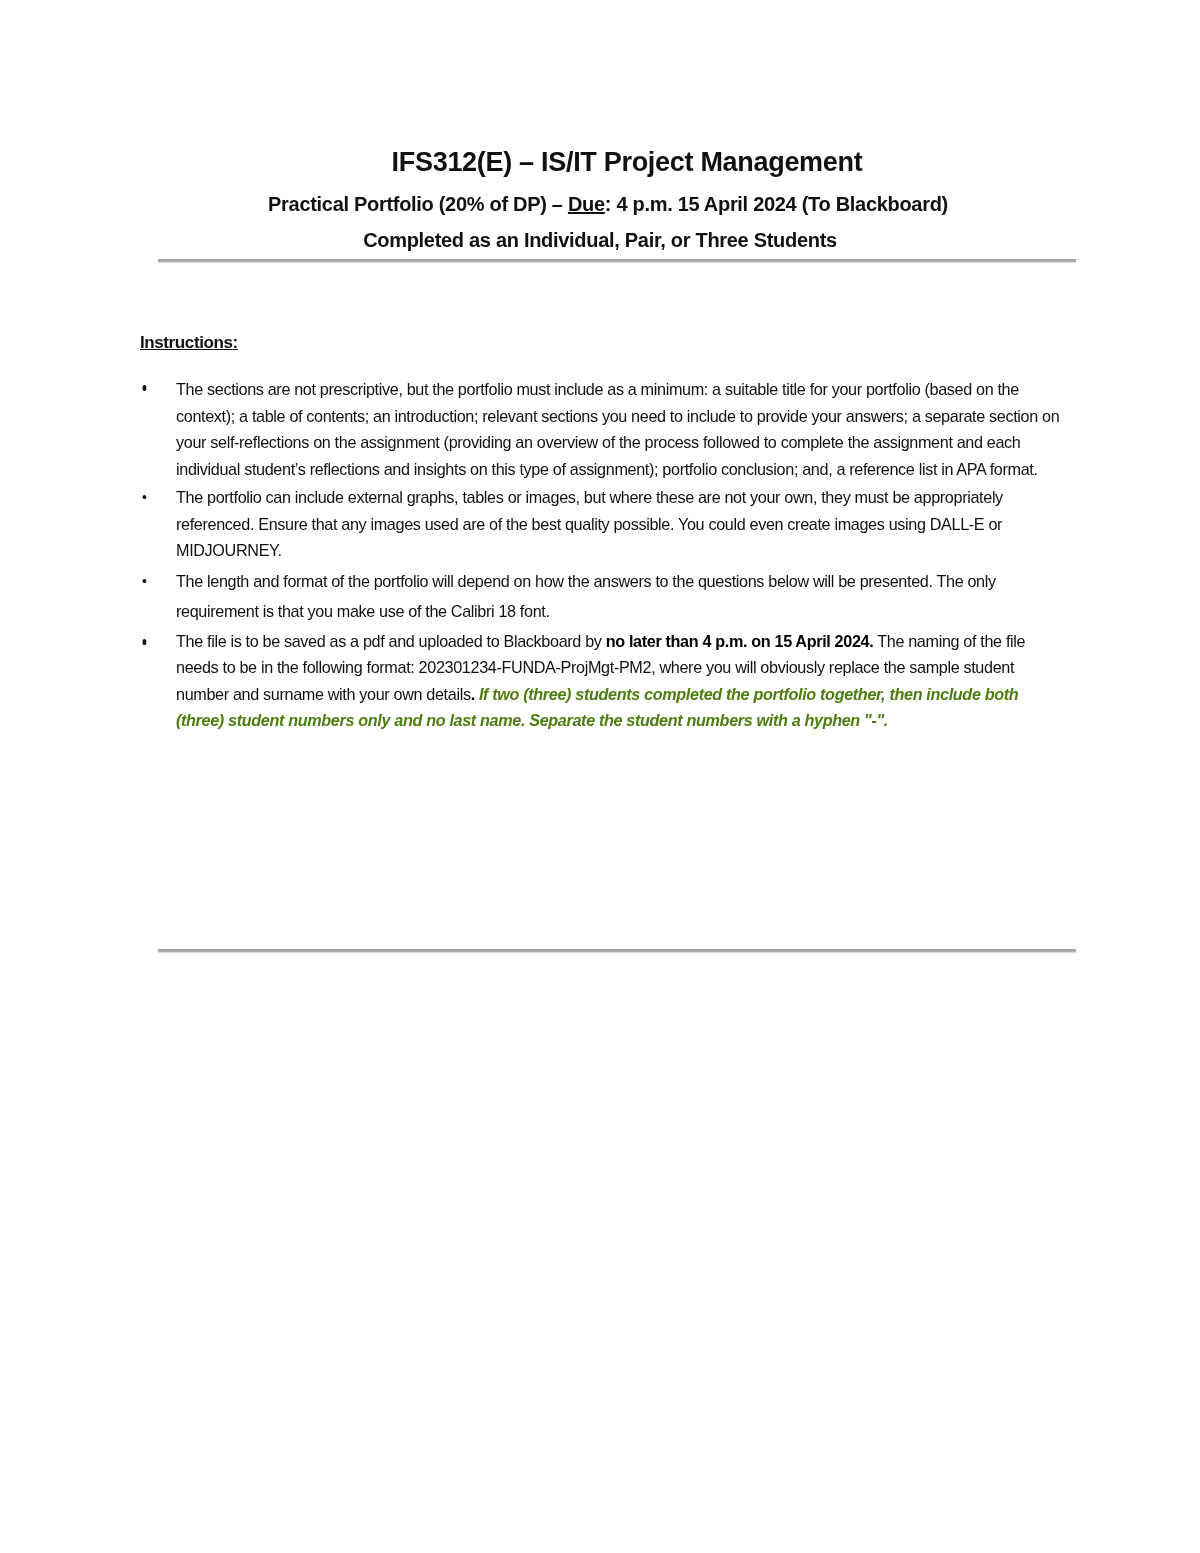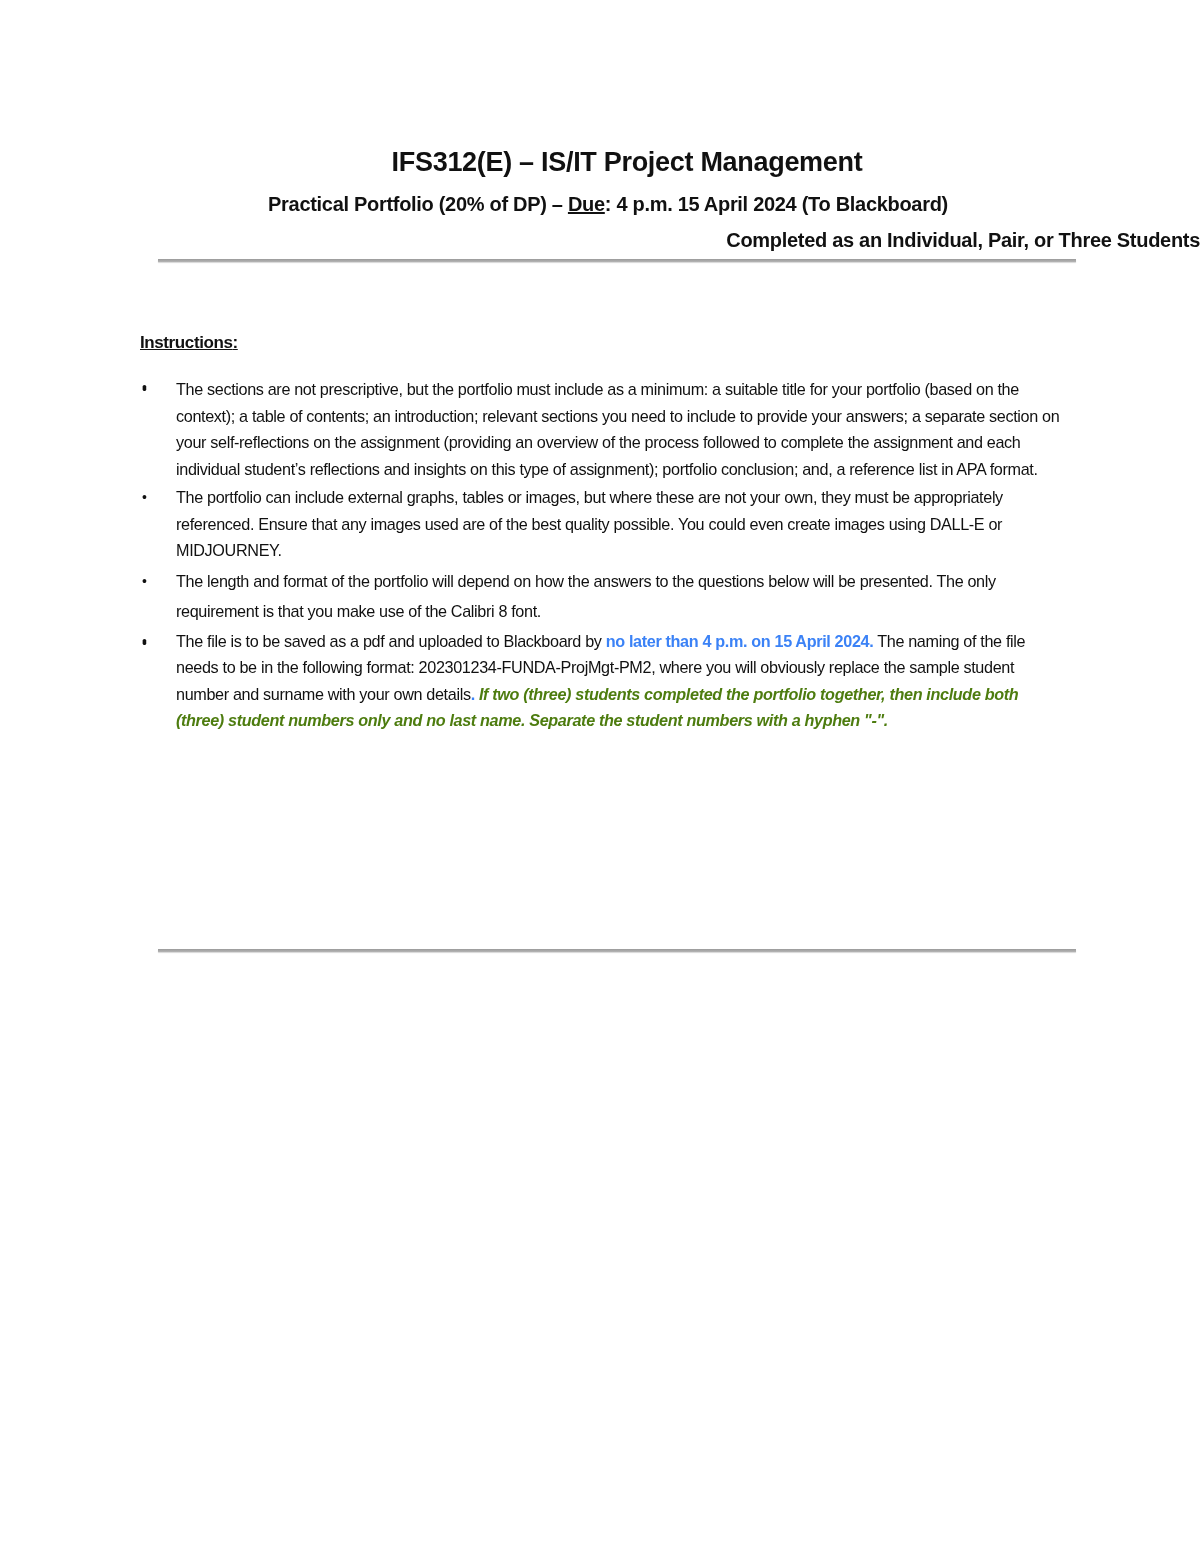--- a/index.html
+++ b/index.html
@@ -4,49 +4,49 @@
   <style>
     html, body { margin: 0; padding: 0; background: #ffffff; }
     body { width: 1200px; height: 1553px; position: relative; overflow: hidden;
            font-family: "Liberation Sans", "DejaVu Sans", sans-serif; color: #111; }
     .page { position: absolute; left: 0; top: 0; width: 1200px; height: 1553px; background: #fff; }
     .title { position: absolute; left: 12px; width: 1200px; text-align: center; top: 147px;
              font-size: 27px; font-weight: bold; letter-spacing: -0.3px; color: #111; padding-left: 15px; }
     .subtitle { position: absolute; left: 8px; width: 1200px; text-align: center; top: 193px;
                 font-size: 20px; font-weight: bold; letter-spacing: -0.3px; color: #111; }
     .subtitle .u { text-decoration: underline; }
-    .subtitle2 { position: absolute; left: 0; width: 1200px; text-align: right; top: 229px;
+    .subtitle2 { position: absolute; left: 0; width: 1200px; text-align: center; top: 229px;
                  font-size: 20px; font-weight: bold; letter-spacing: -0.3px; color: #111; }
     .rule { position: absolute; left: 158px; width: 918px; height: 3px;
             background: linear-gradient(#9a9a9a, #b5b5b5); box-shadow: 0 1px 1px #d8d8d8; }
     .rule.top { top: 259px; }
     .rule.bottom { top: 949px; }
     .instr { position: absolute; left: 140px; top: 320px; font-size: 17px; font-weight: bold;
              text-decoration: underline; letter-spacing: -0.4px; margin-top: 13px; }
     ul.items { position: absolute; left: 140px; top: 374px; width: 930px; margin: 0; padding: 0; list-style: none; }
     ul.items li { position: relative; padding-left: 36px; font-size: 16.2px; line-height: 26.5px;
                   letter-spacing: -0.35px; margin-bottom: 2px; color: #111; }
     ul.items li .bullet { position: absolute; left: 2px; top: 0; font-size: 14px; }
-    .red { color: #3b82f6; font-weight: bold; }
+    .red { color: #000000; font-weight: bold; }
     .red-it { color: #4d7c0f; font-weight: bold; font-style: italic; }
   </style>
 </head>
 <body>
 
 <div class="page">
   <div class="title">IFS312(E) – IS/IT Project Management</div>
   <div class="subtitle"><span>Practical Portfolio (20% of DP) – </span><span class="u">Due</span><span>: 4 p.m. 15 April 2024 (To Blackboard)</span></div>
   <div class="subtitle2">Completed as an Individual, Pair, or Three Students</div>
   <div class="rule top"></div>
 
   <div class="instr"><span>Instructions</span><span>:</span></div>
 
   <ul class="items">
     <li><span class="bullet">•</span></li>
     <li><span class="bullet">•</span><span>The sections are not prescriptive, but the portfolio must include as a minimum: a suitable title for your portfolio (based on the context); a table of contents; an introduction; relevant sections you need to include to provide your answers; a separate section on your self-reflections on the assignment (providing an overview of the process followed to complete the assignment and each individual student’s reflections and insights on this type of assignment); portfolio conclusion; and, a reference list in APA format.</span></li>
     <li><span class="bullet">•</span><span>The portfolio can include external graphs, tables or images, but where these are not your own, they must be appropriately referenced. Ensure that any images used are of the best quality possible. You could even create images using DALL-E or MIDJOURNEY.</span></li>
-    <li style="line-height:30px;"><span class="bullet">•</span><span>The length and format of the portfolio will depend on how the answers to the questions below will be presented. The only requirement is that you make use of the Calibri 8 font.</span></li>
+    <li style="line-height:30px;"><span class="bullet">•</span><span>The length and format of the portfolio will depend on how the answers to the questions below will be presented. The only requirement is that you make use of the Calibri 18 font.</span></li>
     <li style="line-height:30px;"><span class="bullet">•</span></li>
     <li><span class="bullet">•</span><span>The file is to be saved as a pdf and uploaded to Blackboard by </span><span class="red">no later than 4 p.m. on 15 April 2024.</span><span> The naming of the file needs to be in the following format: 202301234-FUNDA-ProjMgt-PM2, where you will obviously replace the sample student number and surname with your own details</span><span class="red">.</span><span class="red-it"> If two (three) students completed the portfolio together, then include both (three) student numbers only and no last name. Separate the student numbers with a hyphen "-".</span></li>
   </ul>
 
   <div class="rule bottom"></div>
 </div>
 
 </body></html>

